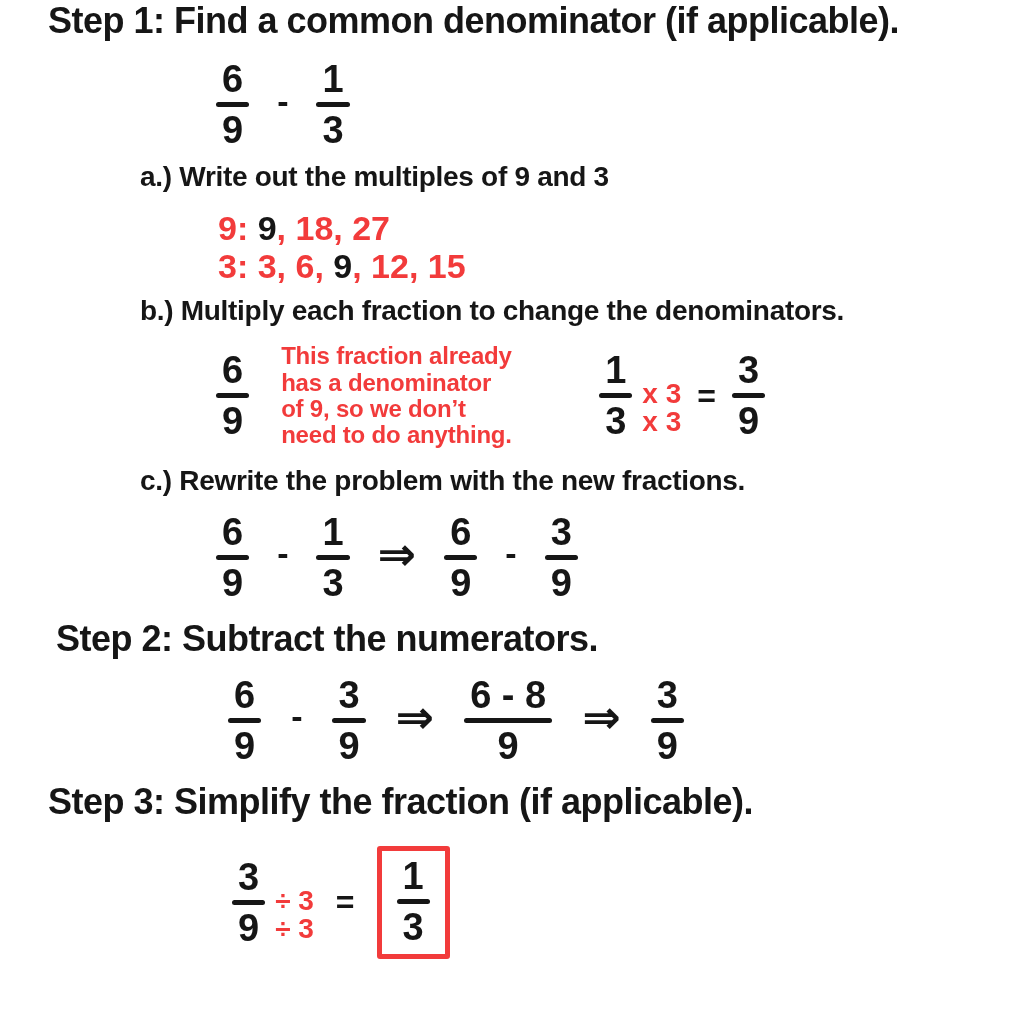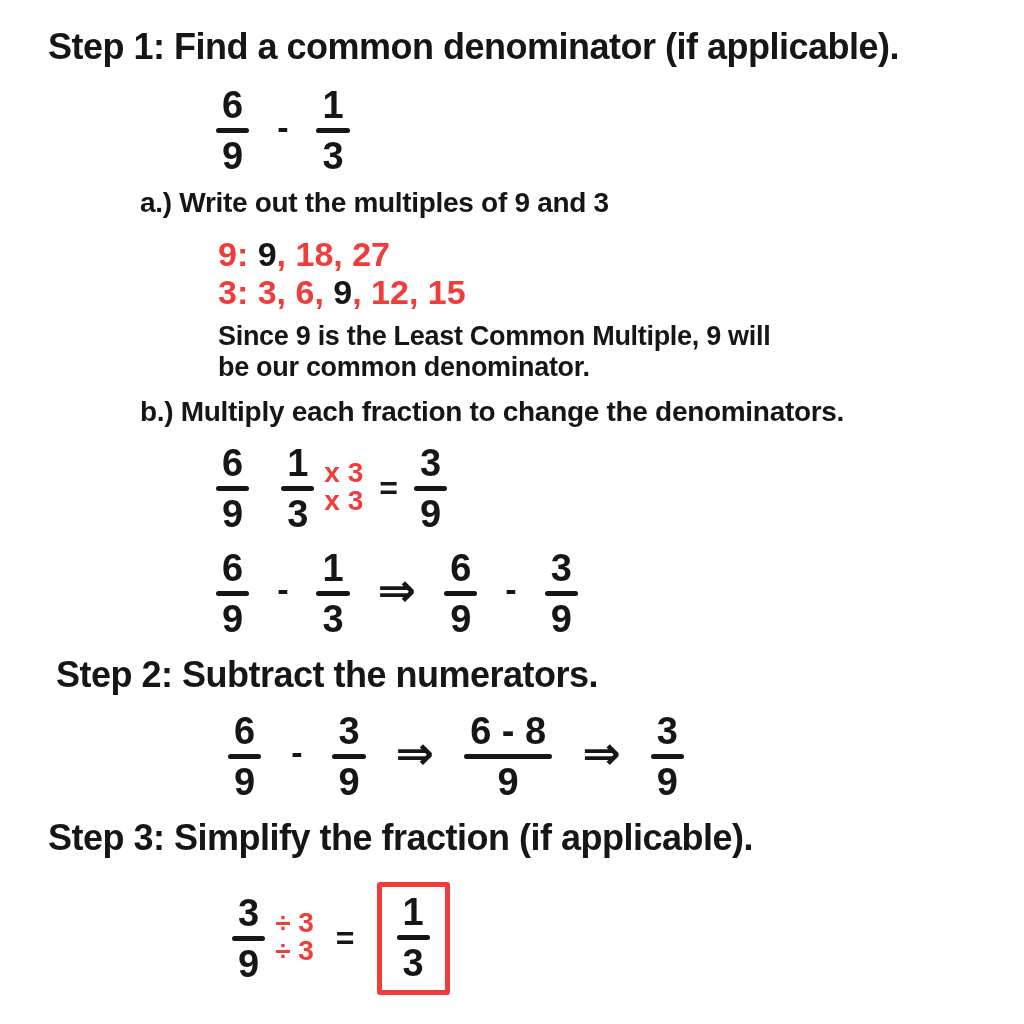--- a/index.html
+++ b/index.html
@@ -9,21 +9,21 @@
   }
   *{box-sizing:border-box;margin:0;padding:0;}
   html,body{width:1024px;height:1024px;}
   body{
     background:var(--bg);
     color:var(--ink);
     font-family:"Liberation Sans","DejaVu Sans",sans-serif;
     font-weight:700;
     overflow:hidden;
   }
-  .page{width:1024px;height:1024px;padding-top:26px;}
+  .page{width:1024px;height:1024px;}
 
   
   .h1{
     font-size:36px;
     letter-spacing:-0.5px;
     margin-left:48px;
     margin-bottom:18px;
     white-space:nowrap;
   }
   .h1.step2{margin-left:56px;margin-bottom:16px;}
@@ -108,21 +108,21 @@
 
   
   .annotated{
     display:inline-flex;
     align-items:stretch;
     gap:10px;
   }
   .ann-col{
     display:flex;
     flex-direction:column;
-    justify-content:center;
+    justify-content:flex-end;
     color:var(--red);
     font-size:28px;
     line-height:1;
     padding:2px 0 4px 0;
   }
   .mult-group{display:inline-flex;align-items:center;gap:16px;}
 
   
   .result-box{
     border:5px solid var(--red);
@@ -152,33 +152,35 @@
     </span>
   </div>
 
   <div class="h2">a.) Write out the multiples of 9 and 3</div>
 
   <div class="multiples">
     <div><span class="red">9: </span><span class="ink">9</span><span class="red">, 18, 27</span></div>
     <div><span class="red">3: 3, 6, </span><span class="ink">9</span><span class="red">, 12, 15</span></div>
   </div>
 
-  <div class="note">
-    <div>Since 9 is the Least Common Multiple, 9 will</div>
-    <div>be our common denominator.</div>
-  </div>
 
   <div class="h2">b.) Multiply each fraction to change the denominators.</div>
 
   <div class="math-row row-b">
     <span class="frac">
       <span class="num">6</span>
       <span class="bar"></span>
       <span class="den">9</span>
     </span>
+    <div class="red-note">
+      <div>This fraction already</div>
+      <div>has a denominator</div>
+      <div>of 9, so we don’t</div>
+      <div>need to do anything.</div>
+    </div>
     <div class="mult-group">
       <span class="annotated">
         <span class="frac">
           <span class="num">1</span>
           <span class="bar"></span>
           <span class="den">3</span>
         </span>
         <span class="ann-col">
           <span>x 3</span>
           <span>x 3</span>
@@ -186,20 +188,21 @@
       </span>
       <span class="equals">=</span>
       <span class="frac">
         <span class="num">3</span>
         <span class="bar"></span>
         <span class="den">9</span>
       </span>
     </div>
   </div>
 
+  <div class="h2">c.) Rewrite the problem with the new fractions.</div>
 
   <div class="math-row row-c">
     <span class="frac">
       <span class="num">6</span>
       <span class="bar"></span>
       <span class="den">9</span>
     </span>
     <span class="minus">-</span>
     <span class="frac">
       <span class="num">1</span>

